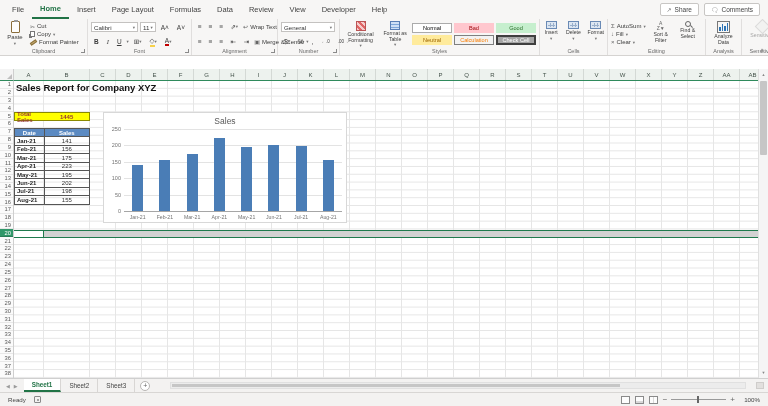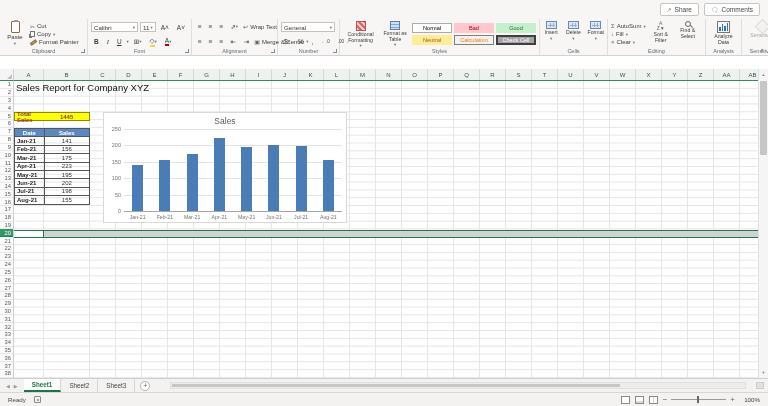--- a/index.html
+++ b/index.html
@@ -80,21 +80,21 @@
   .grid{position:absolute;top:81px;left:14px;width:744px;height:297px;background:#fff;overflow:hidden;
         background-image:linear-gradient(to bottom,transparent calc(100% - 1px),#e6e6e6 calc(100% - 1px));
         background-size:100% 7.8158px;}
   .gcol{position:absolute;top:0;bottom:0;width:1px;background:#e6e6e6;}
   .vscroll{position:absolute;top:69px;right:0;width:10px;height:309px;background:#f5f5f5;border-left:1px solid #e0e0e0;}
   .varrow{height:11px;display:flex;align-items:center;justify-content:center;font-size:4px;color:#888;}
   .vthumb{margin:1px 1px;background:#c6c6c6;height:74px;border-radius:1px;}
   .vdown{position:absolute;bottom:0;left:0;right:0;height:11px;display:flex;align-items:center;justify-content:center;font-size:4px;color:#888;}
 
   
-  .sheet-title{position:absolute;left:2px;top:1px;font-size:9.5px;font-weight:normal;color:#111;white-space:nowrap;}
+  .sheet-title{position:absolute;left:2px;top:1px;font-size:9.5px;font-weight:bold;color:#111;white-space:nowrap;}
   .totalbar{position:absolute;left:0;width:76px;background:#ffff00;border:1px solid #8a8a00;display:flex;align-items:center;}
   .totalbar .tl{font-size:6px;font-weight:bold;color:#943634;padding-left:2px;width:30px;}
   .totalbar .tv{font-size:6px;font-weight:bold;color:#943634;width:46px;text-align:center;}
   .stable{position:absolute;left:0;width:76px;border-left:1px solid #555;border-top:1px solid #555;}
   .strow{display:flex;}
   .stc{border-right:1px solid #555;border-bottom:1px solid #555;font-size:6px;display:flex;align-items:center;}
   .sth{background:#5b8ac2;color:#fff;font-weight:bold;justify-content:center;}
   .std{color:#1f1f1f;font-weight:bold;padding-left:2px;}
   .stv{color:#333;justify-content:center;}
   .rowsel{position:absolute;left:0;right:0;background:#d2d2d2;border-top:1px solid #1f7a4d;border-bottom:1px solid #1f7a4d;}
@@ -133,20 +133,32 @@
   .zthumb{position:absolute;left:26px;top:-3px;width:2px;height:7px;background:#666;}
   .pm{font-size:8px;color:#666;line-height:1;}
   .zoomlabel{width:20px;text-align:right;}
 </style>
 </head>
 <body>
 
 <div class="app">
 
   <div class="tabrow">
+    <div class="tabs" id="ribbon-tabs">
+        <div class="rtab">File</div>
+        <div class="rtab active">Home</div>
+        <div class="rtab">Insert</div>
+        <div class="rtab">Page Layout</div>
+        <div class="rtab">Formulas</div>
+        <div class="rtab">Data</div>
+        <div class="rtab">Review</div>
+        <div class="rtab">View</div>
+        <div class="rtab">Developer</div>
+        <div class="rtab">Help</div>
+      </div>
     <div class="topright">
       <div class="pill">
           <span class="ic">↗</span>
           <span>Share</span>
         </div>
       <div class="pill">
           <span class="ic">🗨</span>
           <span>Comments</span>
         </div>
     </div>

